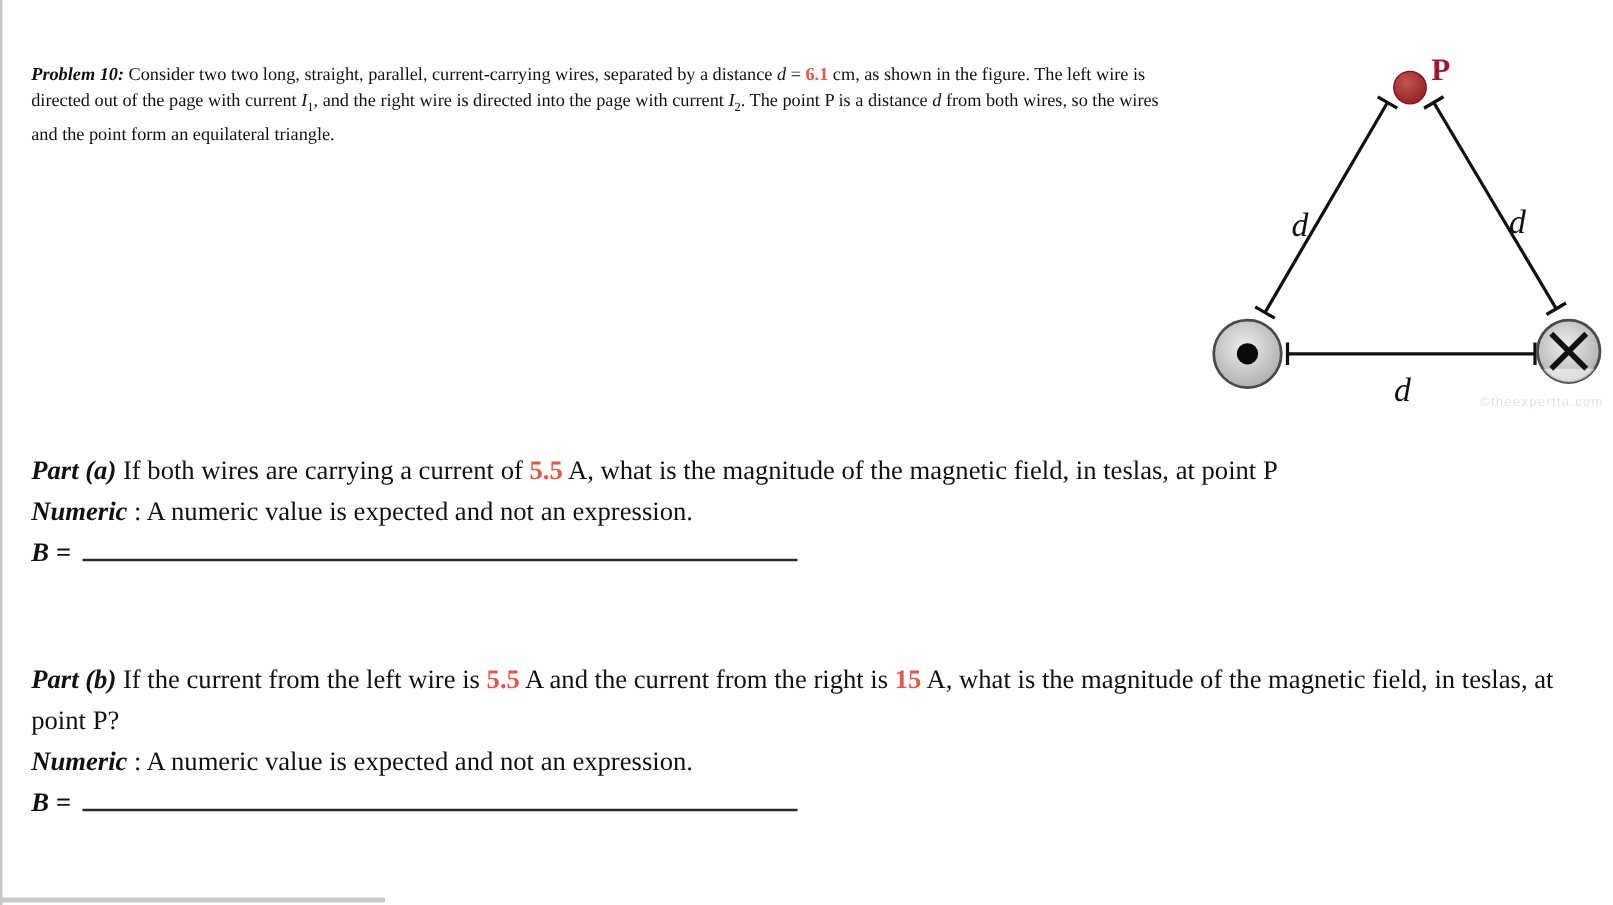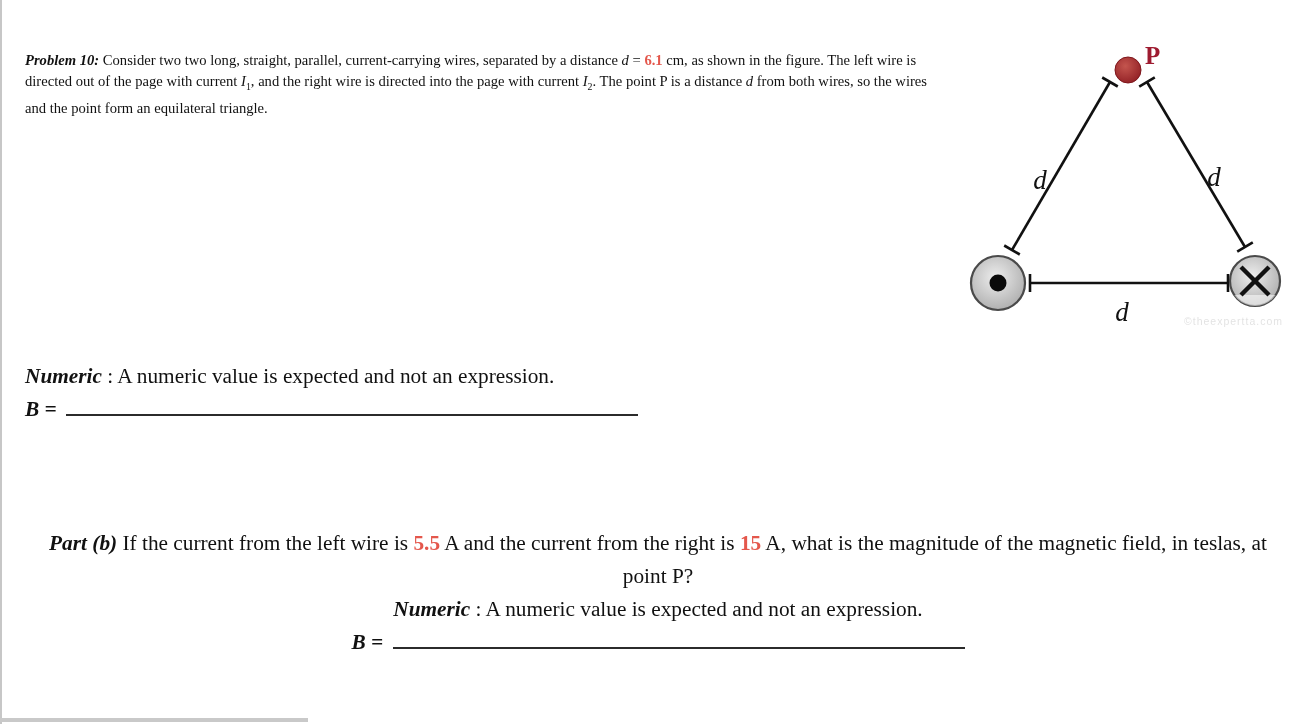--- a/index.html
+++ b/index.html
@@ -14,21 +14,21 @@
   .b{font-weight:bold;font-style:italic;}
   .i{font-style:italic;}
   .bi{font-weight:bold;font-style:italic;}
   .red{color:#e4574c;font-weight:bold;}
   sub{font-size:0.68em;}
 
   .figure{position:absolute;left:948px;top:12px;width:342px;height:326px;}
 
   .part{position:absolute;left:25px;font-size:21.3px;line-height:33px;}
   .part-a{top:360px;width:1263px;}
-  .part-b{top:527px;width:1266px;text-align:center;}
+  .part-b{top:527px;width:1266px;}
   .oneline{white-space:nowrap;overflow:hidden;}
   .answer-line{white-space:nowrap;}
   .blank{
     display:inline-block;width:572px;height:2px;
     border-bottom:2px solid #2b2b2b;vertical-align:baseline;margin-left:4px;
   }
 </style>
 </head>
 <body>
 
@@ -88,20 +88,21 @@
 
     <text x="92" y="177" font-size="27" font-family="Liberation Serif, serif" font-style="italic" fill="#111" text-anchor="middle">d</text>
     <text x="266" y="174" font-size="27" font-family="Liberation Serif, serif" font-style="italic" fill="#111" text-anchor="middle">d</text>
     <text x="174" y="309" font-size="27" font-family="Liberation Serif, serif" font-style="italic" fill="#111" text-anchor="middle">d</text>
 
     <text x="236" y="313" font-size="10.5" font-family="Liberation Sans, sans-serif" fill="#9a9a9a" opacity="0.28" letter-spacing="1">©theexpertta.com</text>
   </svg>
 </div>
 
 <div class="part part-a">
+  <div class="oneline"><span class="b">Part (a)</span><span> If both wires are carrying a current of </span><span class="red">5.5</span><span> A, what is the magnitude of the magnetic field, in teslas, at point P</span></div>
   <div><span class="b">Numeric</span><span>  : A numeric value is expected and not an expression.</span></div>
   <div class="answer-line"><span class="bi">B</span><span class="b"> = </span><span class="blank"></span></div>
 </div>
 
 <div class="part part-b">
   <div><span class="b">Part (b)</span><span> If the current from the left wire is </span><span class="red">5.5</span><span> A and the current from the right is </span><span class="red">15</span><span> A, what is the magnitude of the magnetic field, in teslas, at point P?</span></div>
   <div><span class="b">Numeric</span><span>  : A numeric value is expected and not an expression.</span></div>
   <div class="answer-line"><span class="bi">B</span><span class="b"> = </span><span class="blank"></span></div>
 </div>
 

